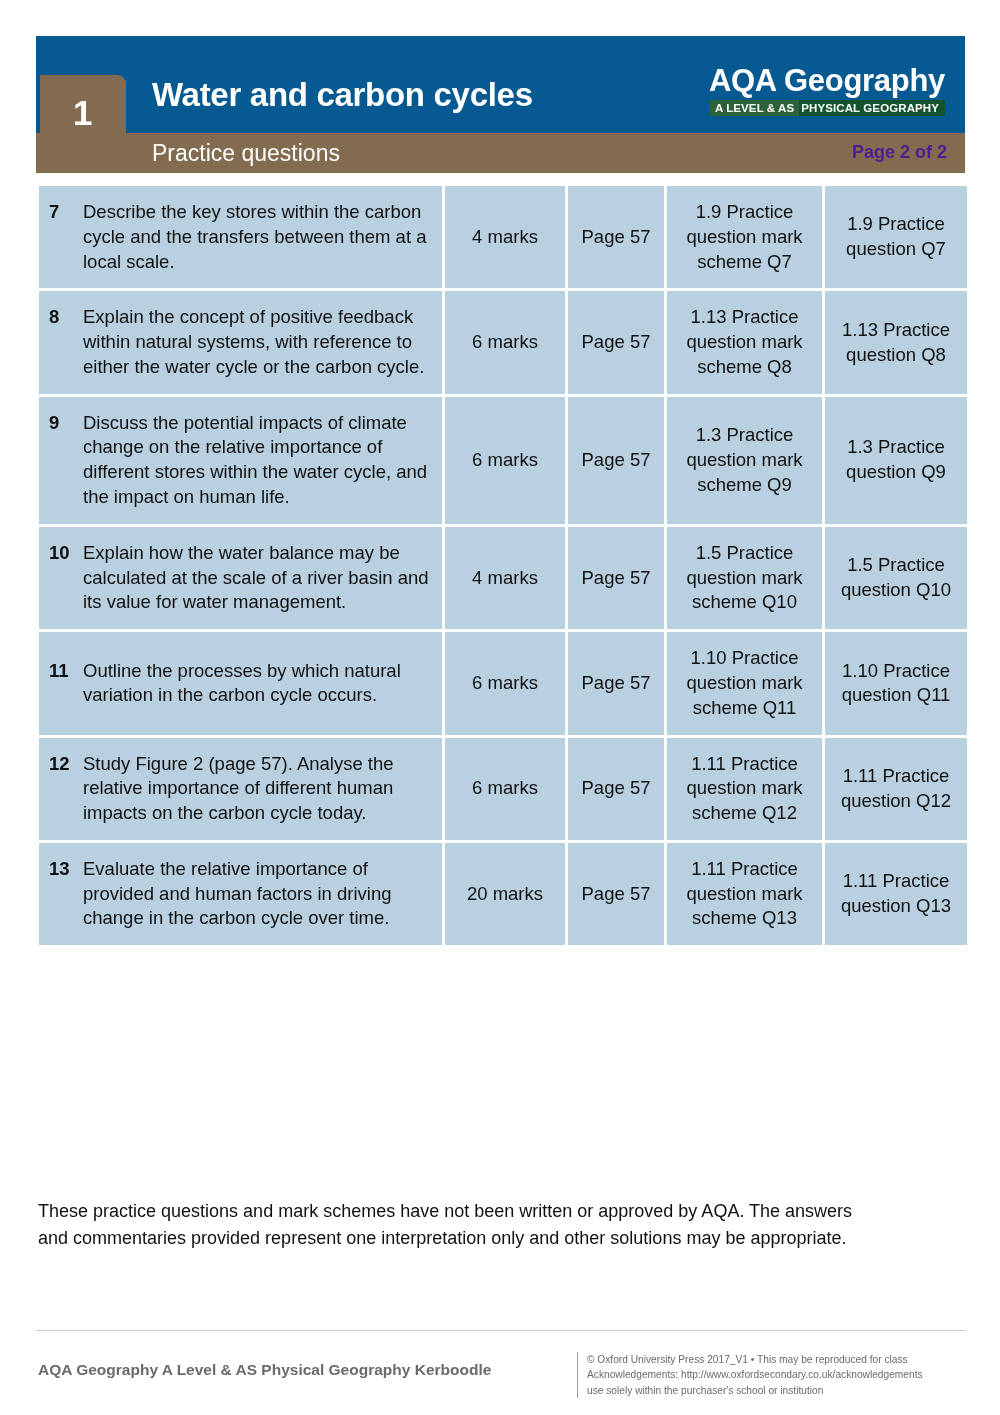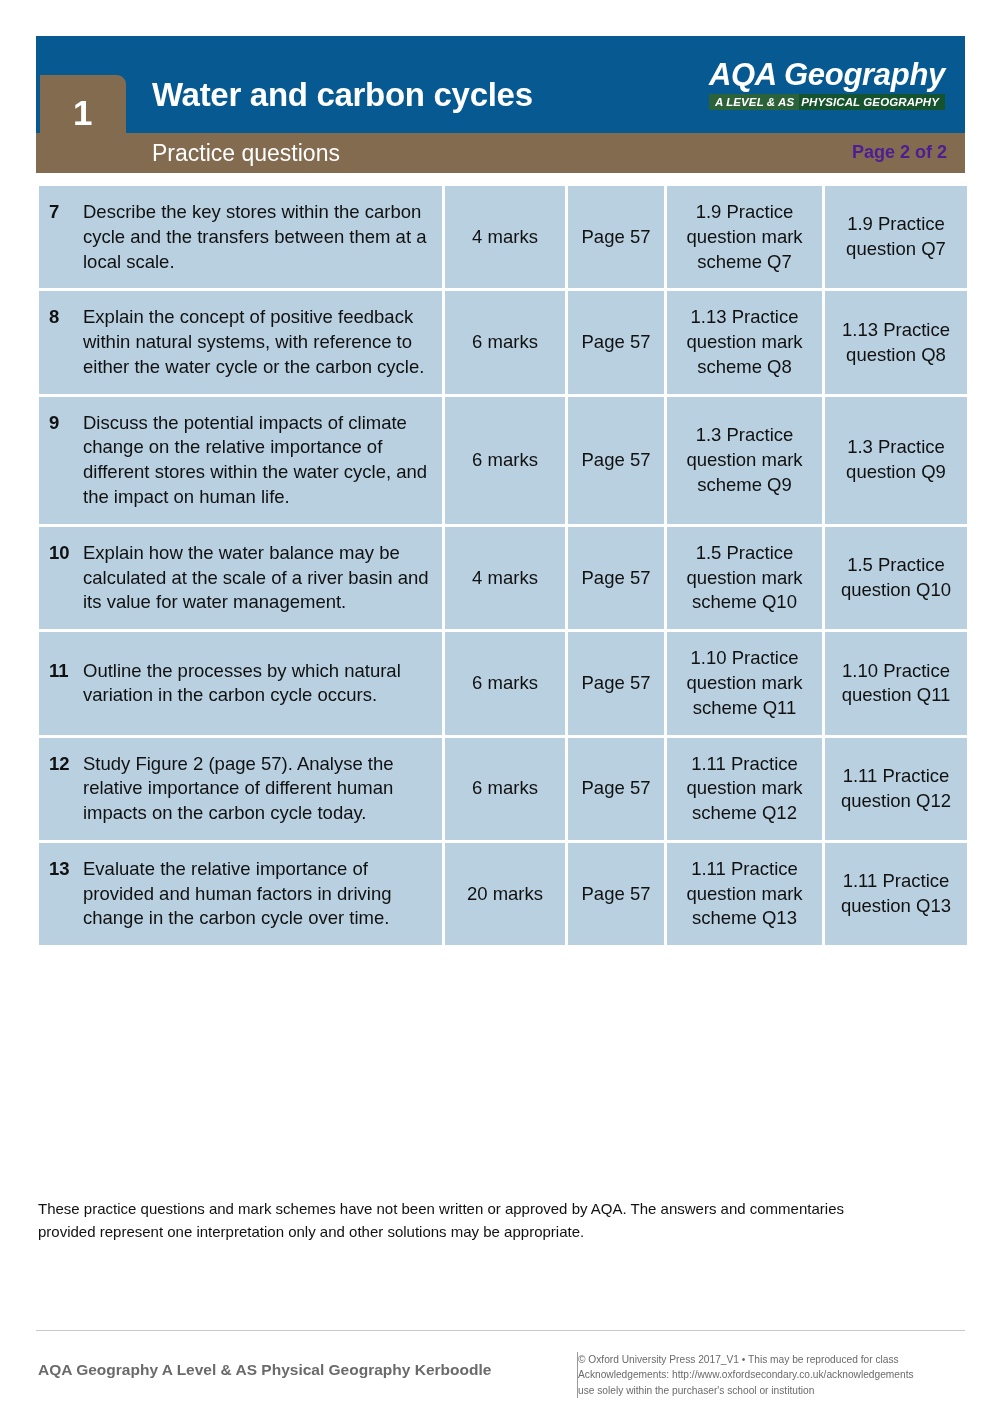--- a/index.html
+++ b/index.html
@@ -82,23 +82,22 @@
     top: 106px;
     font-size: 18px;
     font-weight: bold;
     color: #4c1d95;
   }
 
   
   .logo {
     position: absolute;
     right: 20px;
-    top: 23px;
+    top: 29px;
     text-align: right;
-    font-style: italic;
   }
   .logo-main {
     font-size: 31px;
     font-weight: bold;
     color: #ffffff;
     letter-spacing: -0.3px;
     line-height: 1;
   }
   .logo-sub {
     margin-top: 4px;
@@ -162,21 +161,21 @@
     flex: 1 1 auto;
   }
   .c-center { text-align: center; }
 
   
   .disclaimer {
     position: absolute;
     left: 38px;
     top: 1198px;
     width: 830px;
-    font-size: 15px;
+    font-size: 18px;
     line-height: 1.52;
     color: #111111;
   }
 
   
   .footer-rule {
     position: absolute;
     left: 36px;
     top: 1330px;
     width: 929px;
@@ -190,20 +189,21 @@
     font-size: 15.5px;
     font-weight: bold;
     color: #6a6a6a;
     white-space: nowrap;
   }
   .footer-right {
     position: absolute;
     left: 577px;
     top: 1352px;
     width: 392px;
+    padding-left: 9px;
     border-left: 1px solid #9a9a9a;
     box-sizing: border-box;
     font-size: 10.2px;
     line-height: 1.5;
     color: #6a6a6a;
   }
   .footer-right div { white-space: nowrap; }
 </style>
 </head>
 <body>

